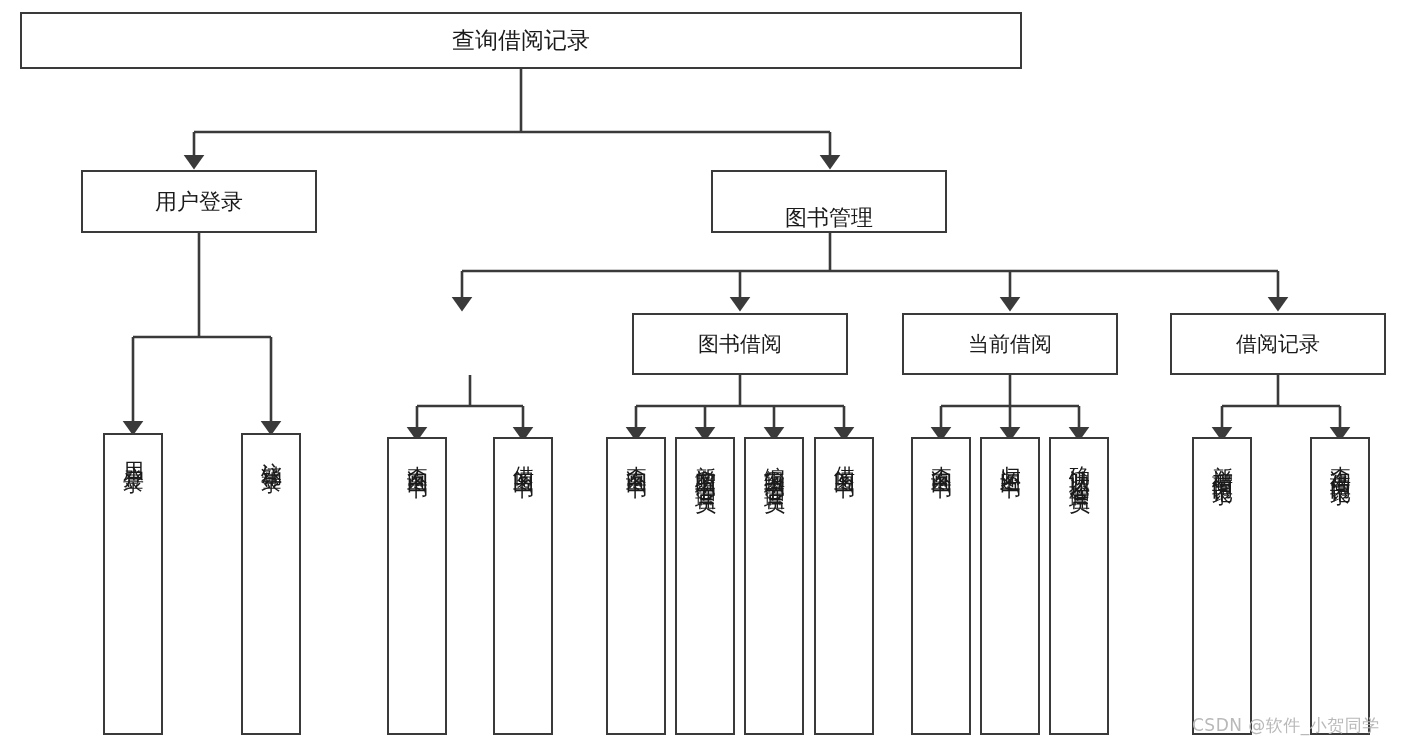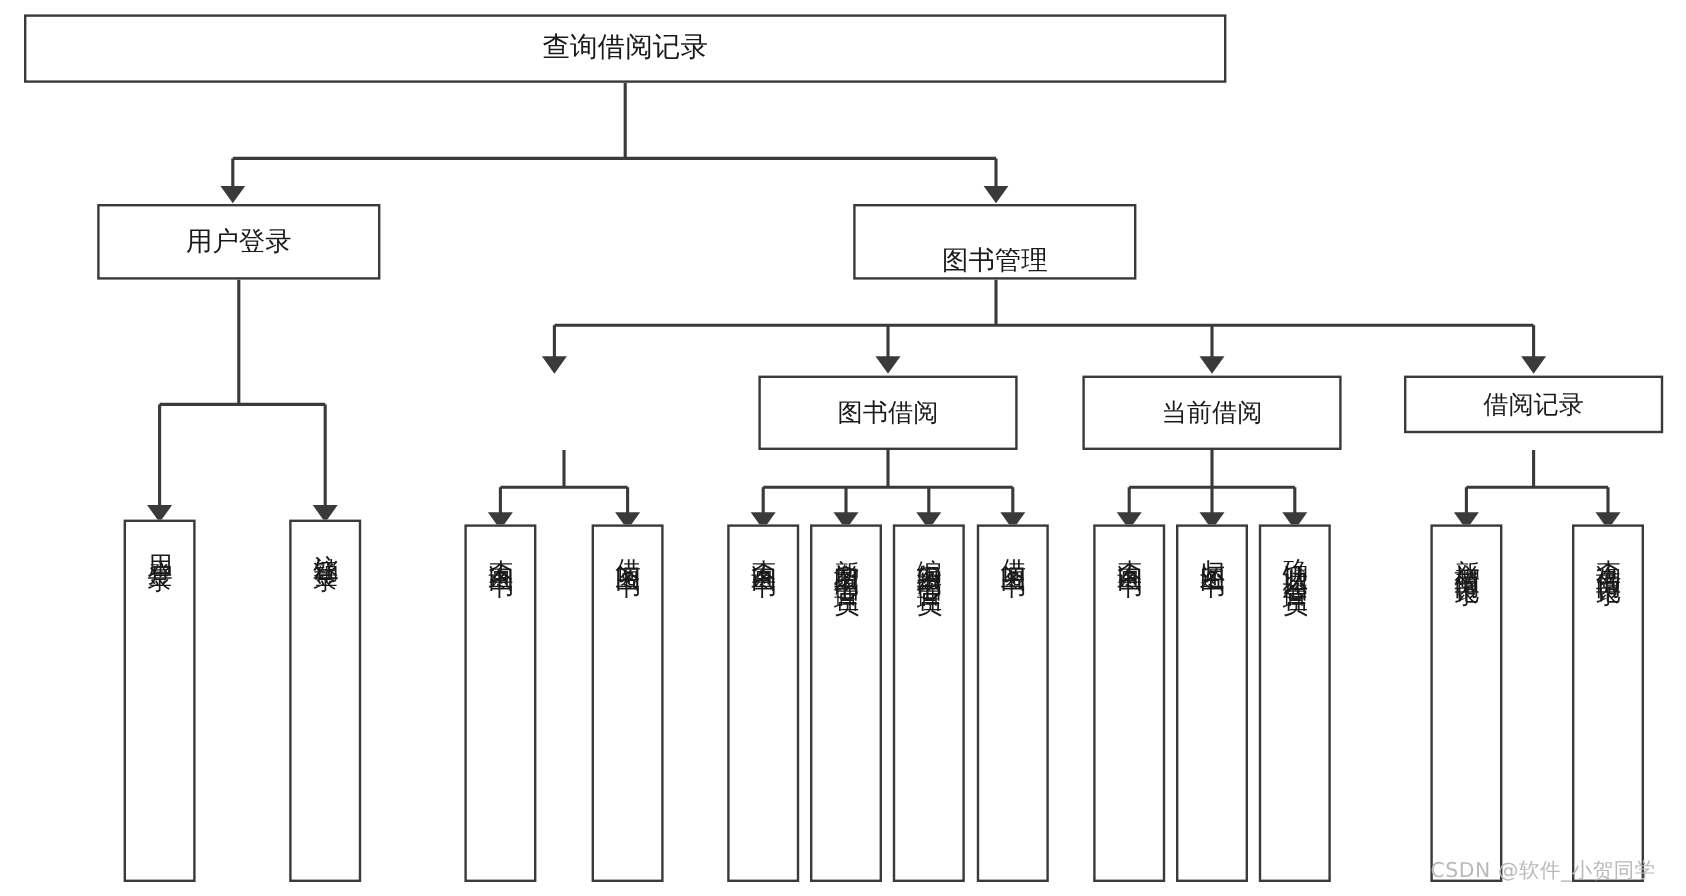--- a/index.html
+++ b/index.html
@@ -145,21 +145,21 @@
   <div class="node-box tier-2" style="left:711px; top:170px; width:236px; height:63px;align-items:flex-end;">
     <span class="node-label">图书管理</span>
   </div>
 
   <div class="node-box tier-3" style="left:632px; top:313px; width:216px; height:62px;">
     <span class="node-label">图书借阅</span>
   </div>
   <div class="node-box tier-3" style="left:902px; top:313px; width:216px; height:62px;">
     <span class="node-label">当前借阅</span>
   </div>
-  <div class="node-box tier-3" style="left:1170px; top:313px; width:216px; height:48px;">
+  <div class="node-box tier-3" style="left:1170px; top:313px; width:216px; height:62px;">
     <span class="node-label">借阅记录</span>
   </div>
 
   <div class="node-box leaf-box" style="left:103px; top:433px; width:60px; height:302px;">
     <span class="node-label">用户登录</span>
   </div>
   <div class="node-box leaf-box" style="left:241px; top:433px; width:60px; height:302px;">
     <span class="node-label">注销登录</span>
   </div>
 

